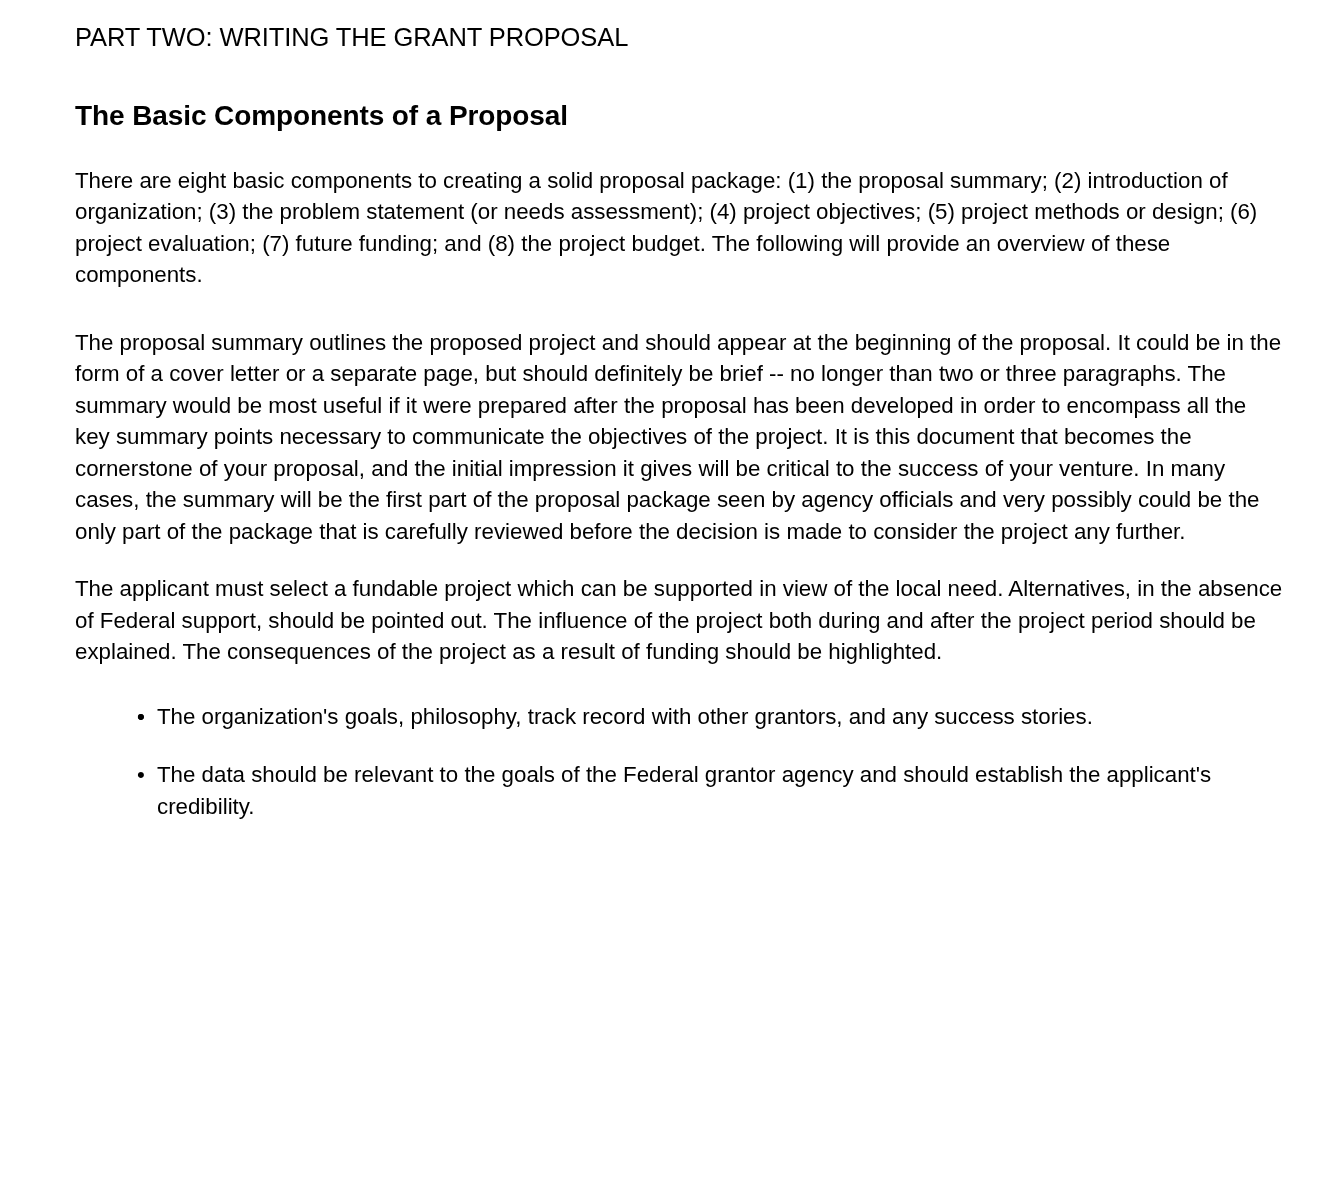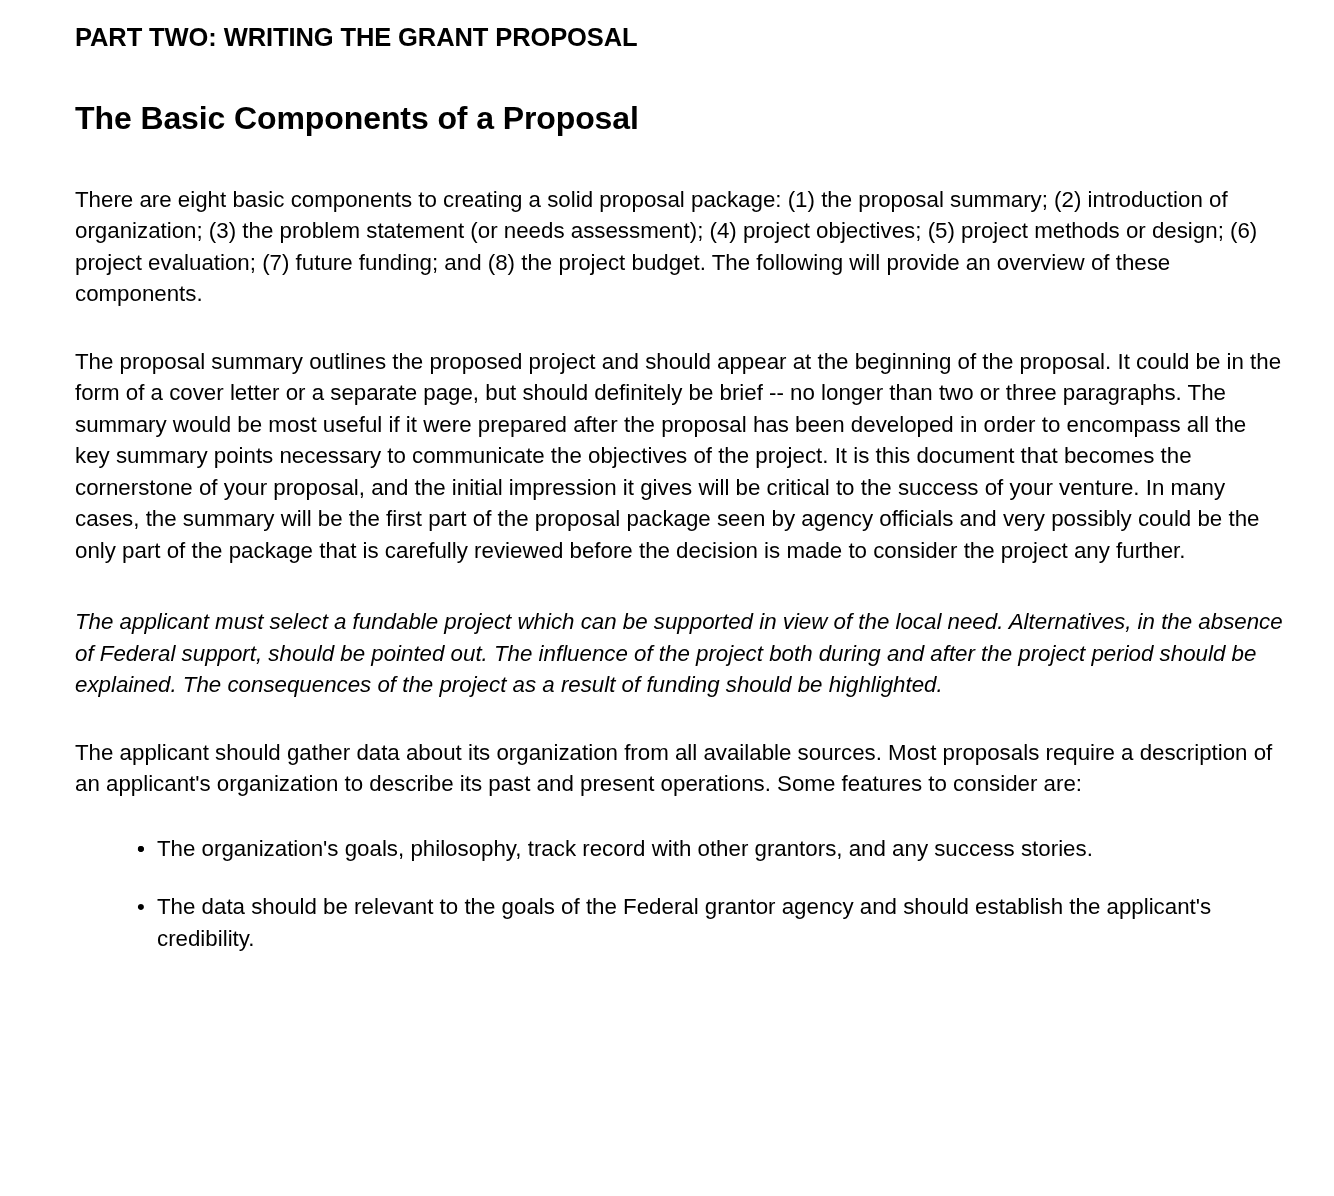--- a/index.html
+++ b/index.html
@@ -17,54 +17,53 @@
   }
   .page {
     box-sizing: border-box;
     width: 1334px;
     min-height: 1196px;
     padding: 22px 48px 0 75px;
     background: #ffffff;
   }
   .doc-title {
     font-size: 25.5px;
-    font-weight: bold;
+    font-weight: normal;
     line-height: 1.25;
     margin: 0 0 0 0;
     letter-spacing: -0.1px;
   }
   .doc-subtitle {
-    font-size: 32px;
+    font-size: 28px;
     font-weight: bold;
     line-height: 1.25;
     margin: 44px 0 0 0;
     letter-spacing: -0.1px;
   }
   .section-heading {
     font-size: 20.5px;
     font-weight: bold;
     line-height: 1.3;
     margin: 46px 0 0 0;
   }
   .body-par {
     font-size: 22.3px;
     font-weight: normal;
     line-height: 31.5px;
     margin: 0;
     max-width: 1213px;
   }
   .par-gap-large {
-    margin-top: 46px;
+    margin-top: 32px;
   }
   .par-gap-after-heading {
     margin-top: 36px;
   }
   .par-gap-mid {
-    margin-top: 40px;
-    font-style: italic;
+    margin-top: 26px;
   }
   ul.bullets {
     list-style: none;
     margin: 33px 0 0 0;
     padding: 0;
   }
   ul.bullets li {
     position: relative;
     font-size: 22.3px;
     line-height: 31.5px;
@@ -93,21 +92,20 @@
   <h2 class="doc-subtitle">The Basic Components of a Proposal</h2>
 
   <p class="body-par par-gap-large">There are eight basic components to creating a solid proposal package: (1) the proposal summary; (2) introduction of organization; (3) the problem statement (or needs assessment); (4) project objectives; (5) project methods or design; (6) project evaluation; (7) future funding; and (8) the project budget. The following will provide an overview of these components.</p>
 
 
   <p class="body-par par-gap-after-heading">The proposal summary outlines the proposed project and should appear at the beginning of the proposal. It could be in the form of a cover letter or a separate page, but should definitely be brief -- no longer than two or three paragraphs. The summary would be most useful if it were prepared after the proposal has been developed in order to encompass all the key summary points necessary to communicate the objectives of the project. It is this document that becomes the cornerstone of your proposal, and the initial impression it gives will be critical to the success of your venture. In many cases, the summary will be the first part of the proposal package seen by agency officials and very possibly could be the only part of the package that is carefully reviewed before the decision is made to consider the project any further.</p>
 
   <p class="body-par par-gap-mid">The applicant must select a fundable project which can be supported in view of the local need. Alternatives, in the absence of Federal support, should be pointed out. The influence of the project both during and after the project period should be explained. The consequences of the project as a result of funding should be highlighted.</p>
 
 
-  <p class="body-par par-gap-after-heading">The applicant should gather data about its organization from all available sources. Most proposals require a description of an applicant's organization to describe its past and present operations. Some features to consider are:</p>
 
   <ul class="bullets">
     <li>
       <span class="bullet-dot">•</span>
     </li>
     <li>
       <span class="bullet-dot">•</span>
       <span>The organization's goals, philosophy, track record with other grantors, and any success stories.</span>
     </li>
     <li>

